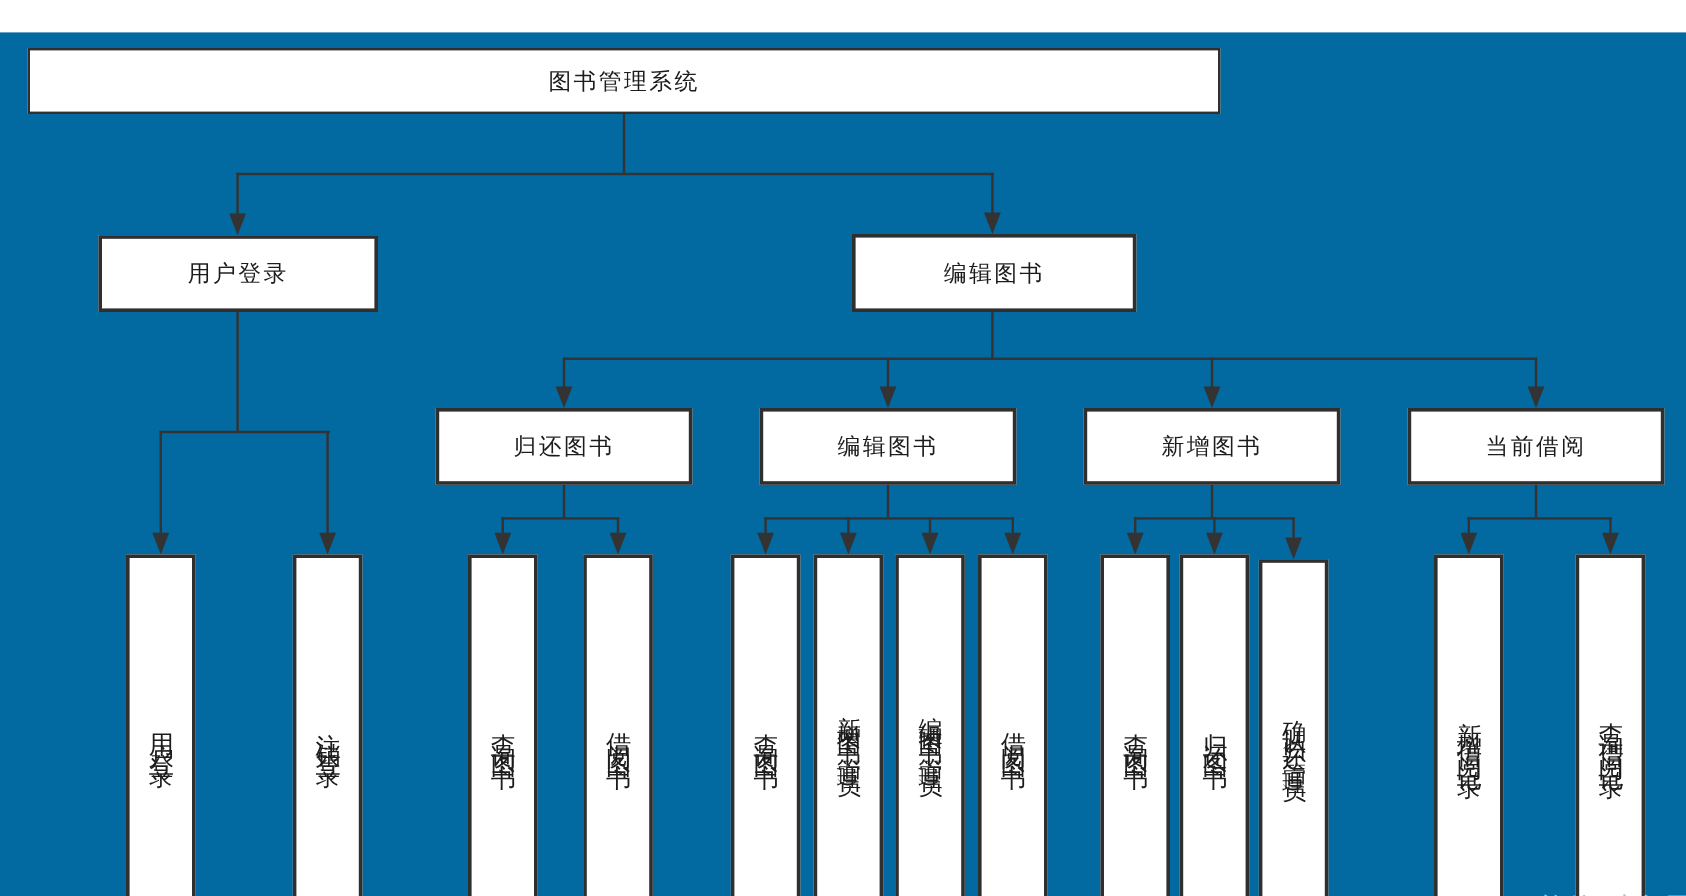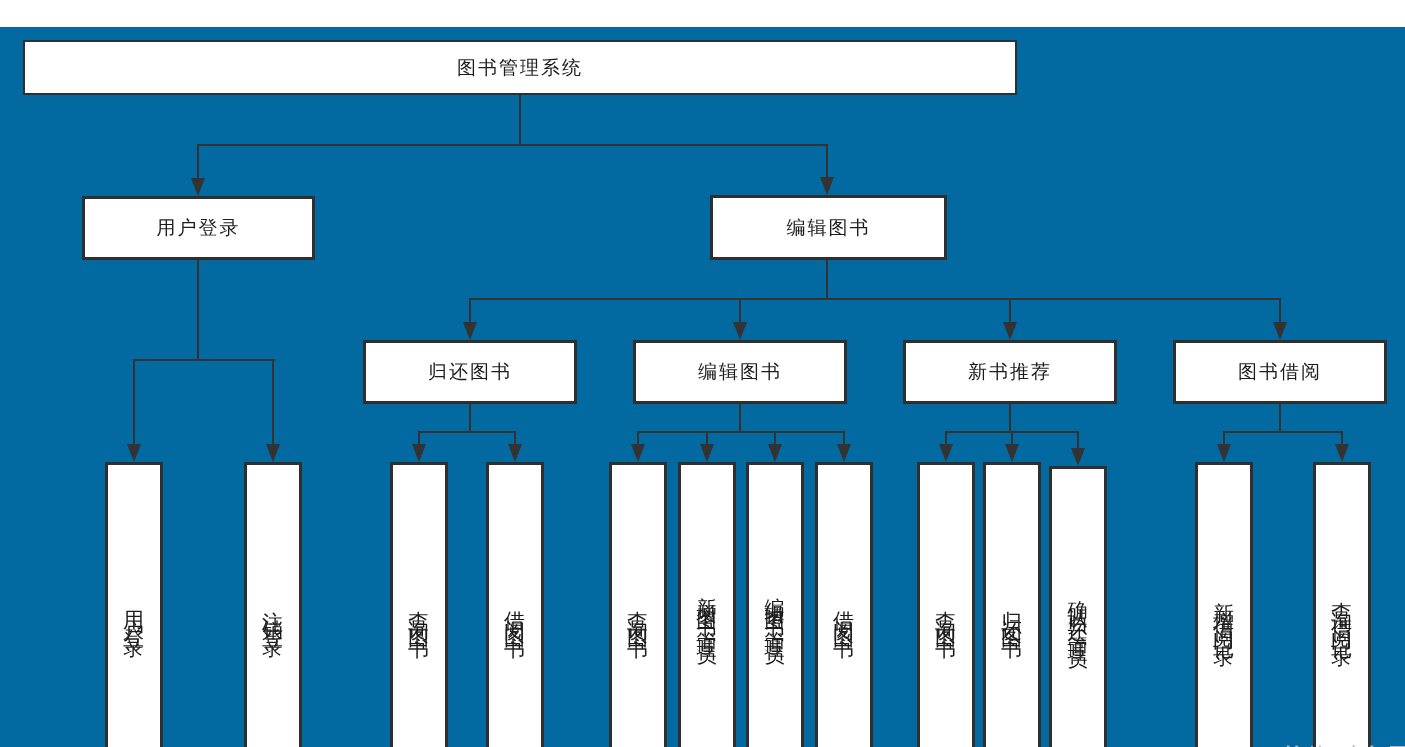--- a/index.html
+++ b/index.html
@@ -120,24 +120,24 @@
   <div class="vline" style="left:1279px; top:271px; height:25px;"></div>
   <div class="arrow" style="left:1273px; top:295px;"></div>
 
   <div class="box" style="left:363px; top:313px; width:214px; height:64px;">
     <span class="hlabel">归还图书</span>
   </div>
   <div class="box" style="left:633px; top:313px; width:214px; height:64px;">
     <span class="hlabel">编辑图书</span>
   </div>
   <div class="box" style="left:903px; top:313px; width:214px; height:64px;">
-    <span class="hlabel">新书推荐</span>
+    <span class="hlabel">新增图书</span>
   </div>
   <div class="box" style="left:1173px; top:313px; width:214px; height:64px;">
-    <span class="hlabel">图书借阅</span>
+    <span class="hlabel">当前借阅</span>
   </div>
 
   <div class="vline" style="left:469px; top:377px; height:28px;"></div>
   <div class="vline" style="left:739px; top:377px; height:28px;"></div>
   <div class="vline" style="left:1009px; top:377px; height:28px;"></div>
   <div class="vline" style="left:1279px; top:377px; height:28px;"></div>
 
   <div class="hline" style="left:418px; top:404px; width:98px;"></div>
   <div class="vline" style="left:418px; top:404px; height:13px;"></div>
   <div class="arrow" style="left:412px; top:417px;"></div>

